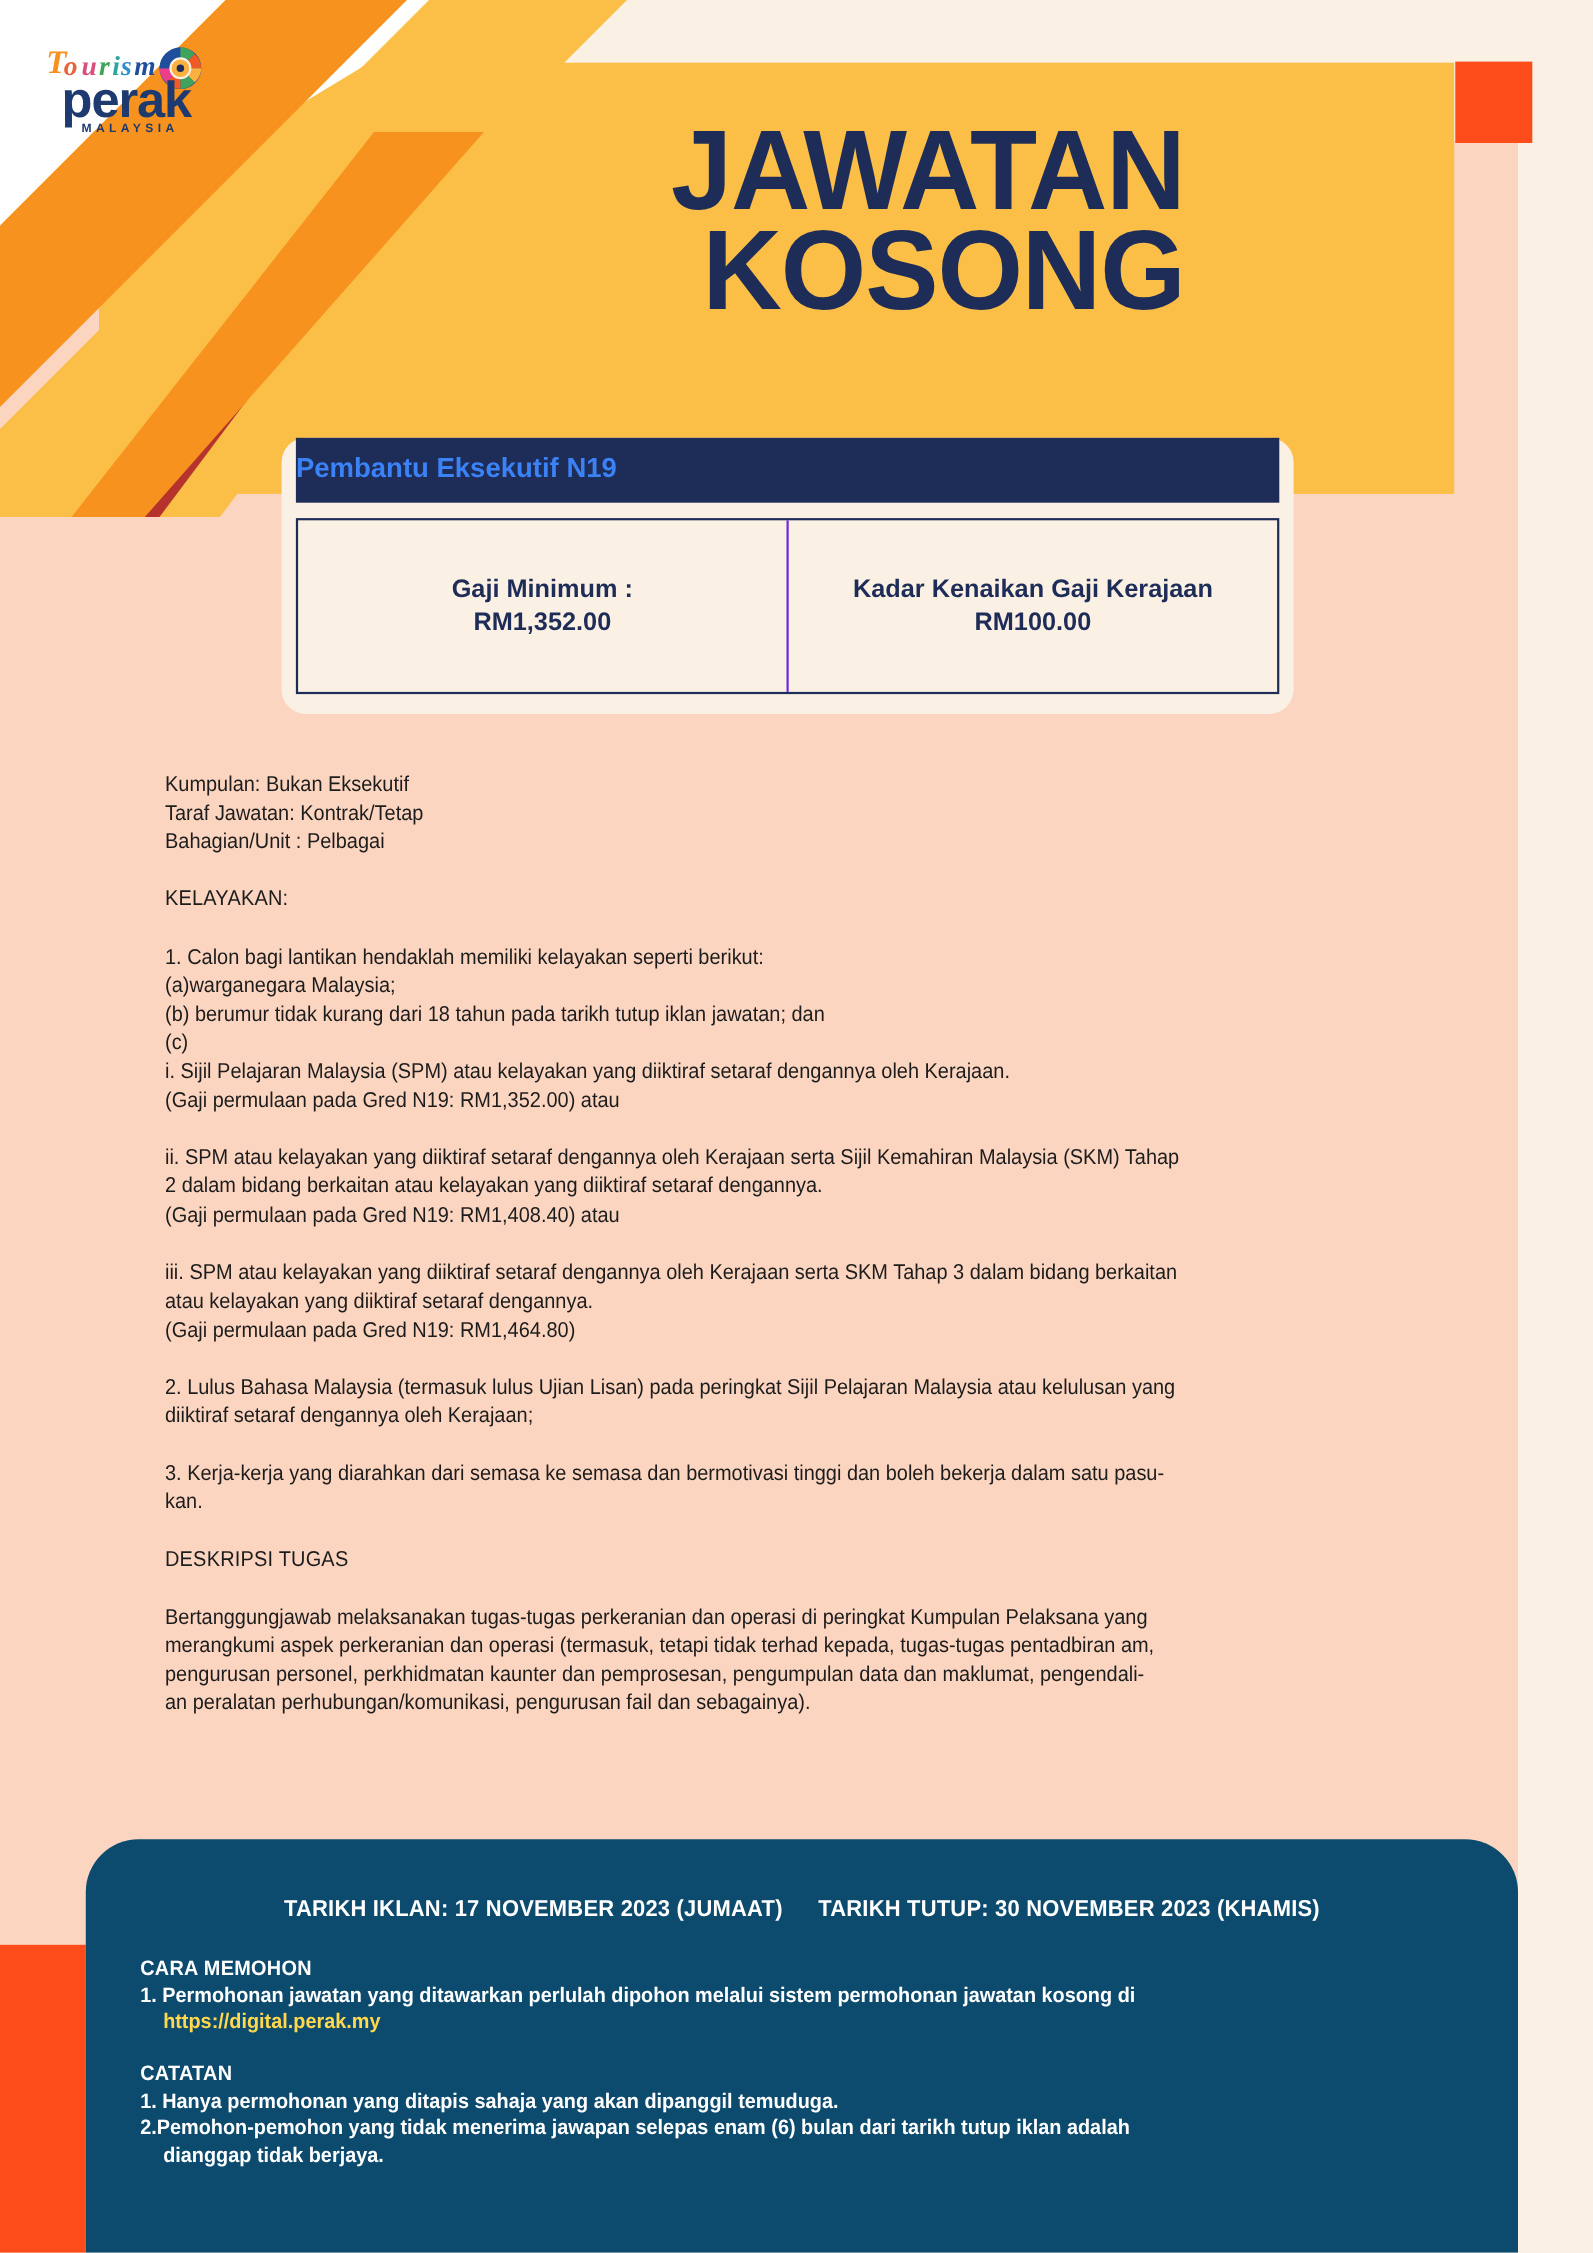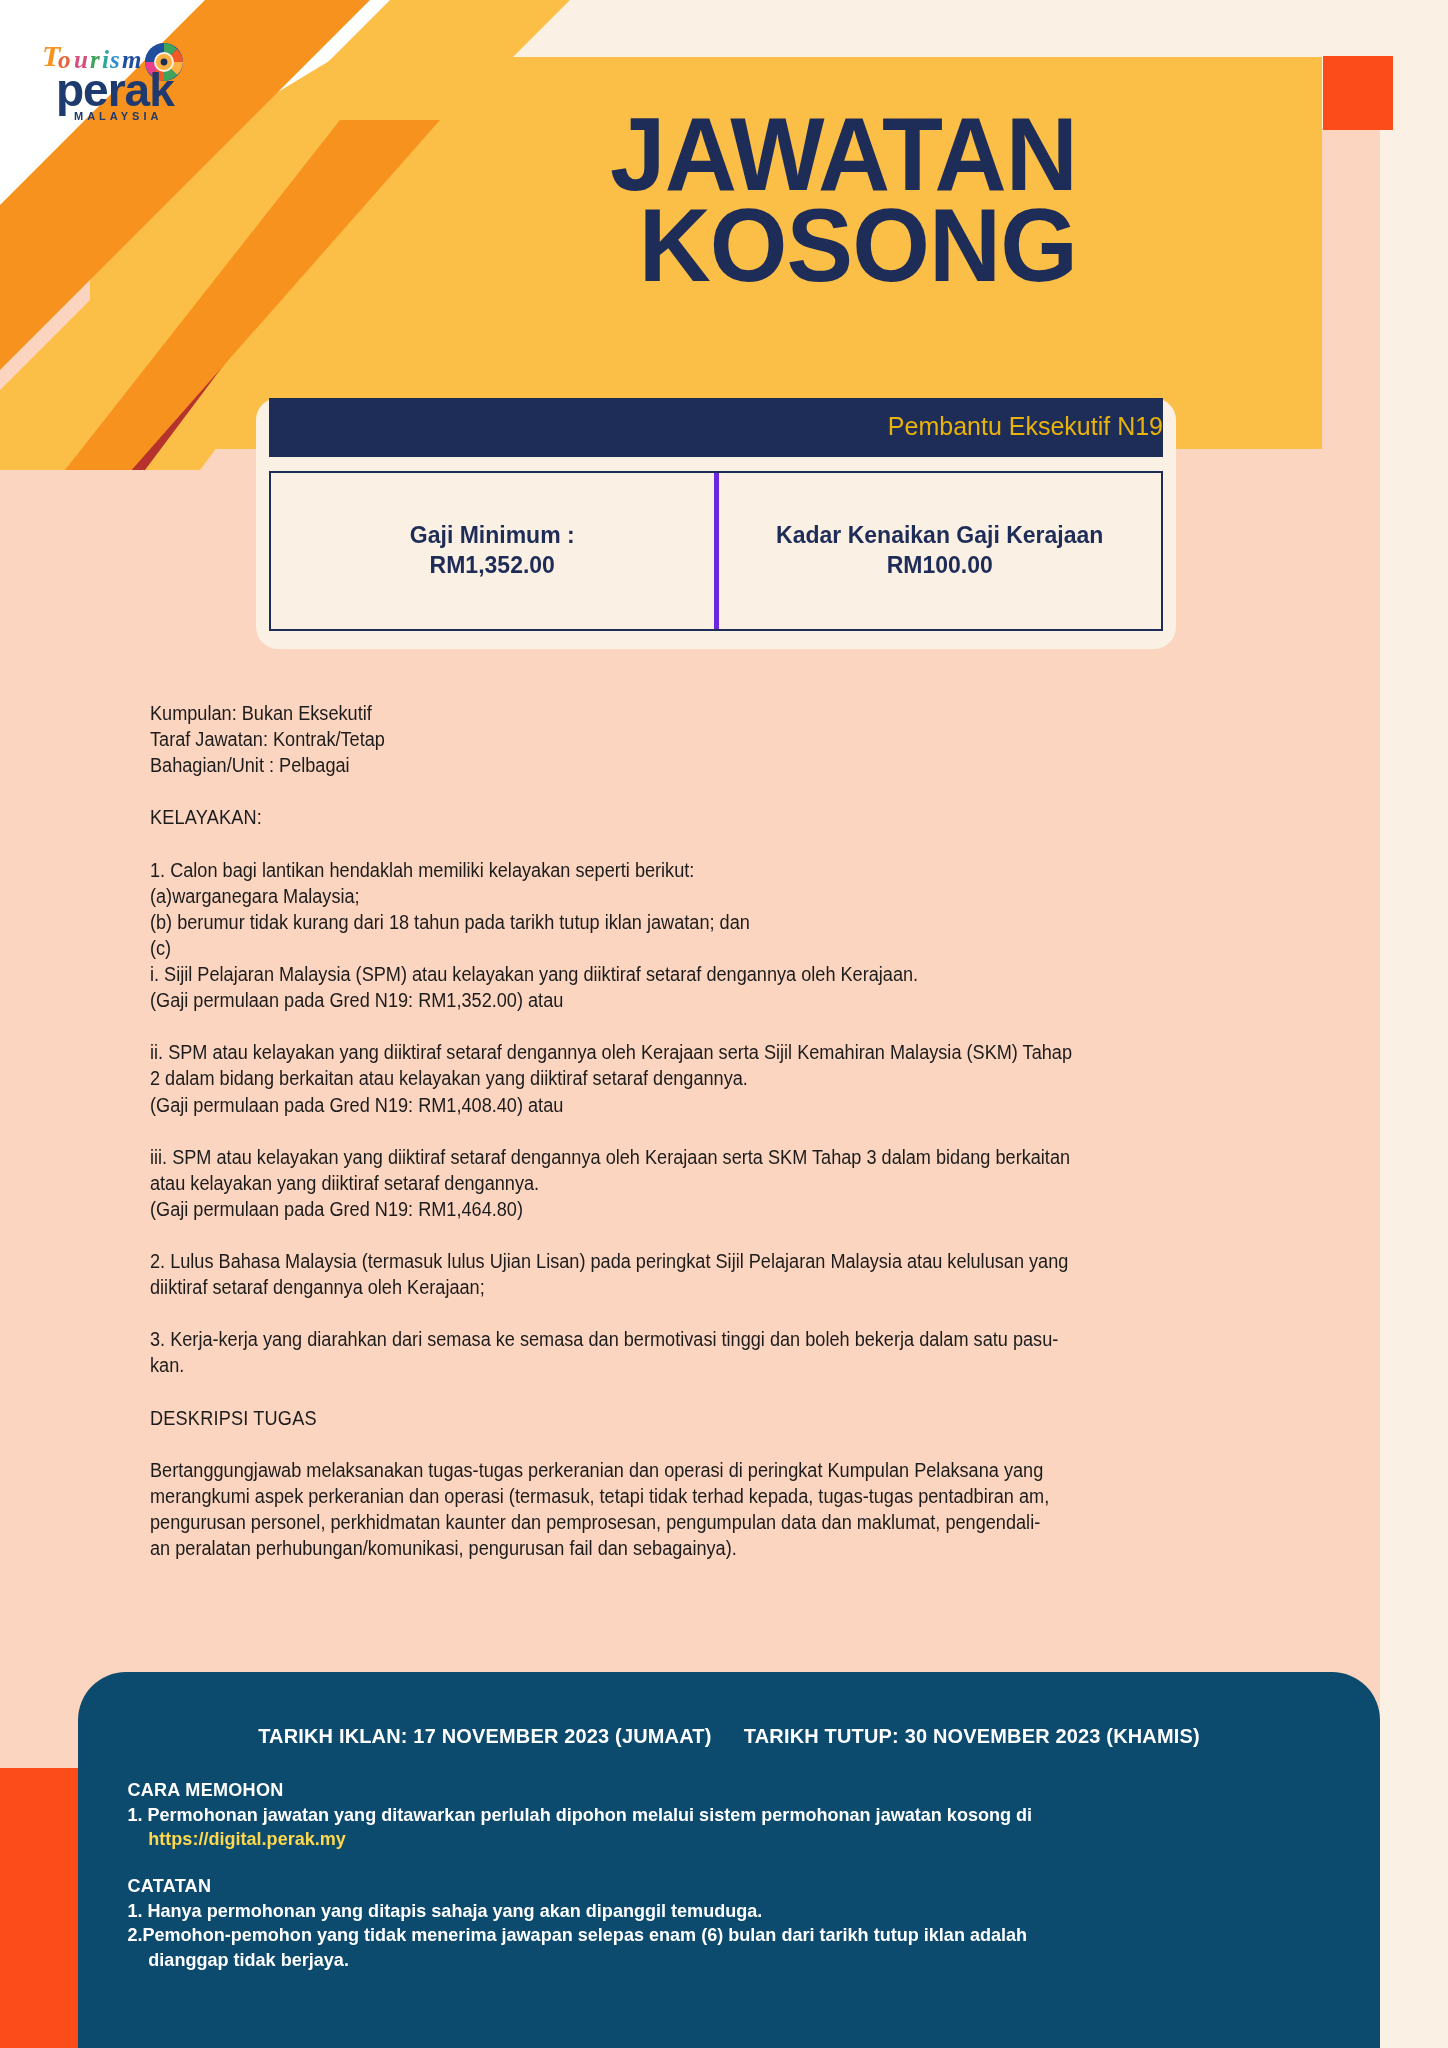--- a/index.html
+++ b/index.html
@@ -91,45 +91,45 @@
 
   
   .pos-panel {
     position:absolute; left:256px; top:398px; width:920px;
     background:#FAF0E4;
     border-radius:22px;
     padding:0 0 18px 0;
   }
   .pos-bar {
     background:#1E2C58;
-    color:#eab308;
+    color:#3b82f6;
     font-size:25px;
-    font-weight:normal;
-    text-align:right;
+    font-weight:bold;
+    text-align:left;
     padding:14px 0 16px 0;
     border-radius:0;
     margin:0 13px;
   }
   .salary-grid {
     display:flex;
     margin:14px 13px 0 13px;
     border:2px solid #1E2C58;
     background:#FAF0E4;
     min-height:160px;
   }
   .salary-cell {
     flex:1 1 0;
     display:flex; align-items:center; justify-content:center;
     text-align:center;
     padding:14px 8px;
     color:#1E2C58;
     font-weight:bold;
     font-size:23px;
     line-height:1.3;
-    border-right:5px solid #6d28d9;
+    border-right:2px solid #6d28d9;
   }
   .salary-cell:last-child { border-right:none; }
   .salary-cell .lbl { display:block; }
   .salary-cell .val { display:block; }
 
   
   .body-text {
     position:absolute; left:150px; top:700px; width:1175px;
     color:#1C1C1C;
     font-size:19.5px;

